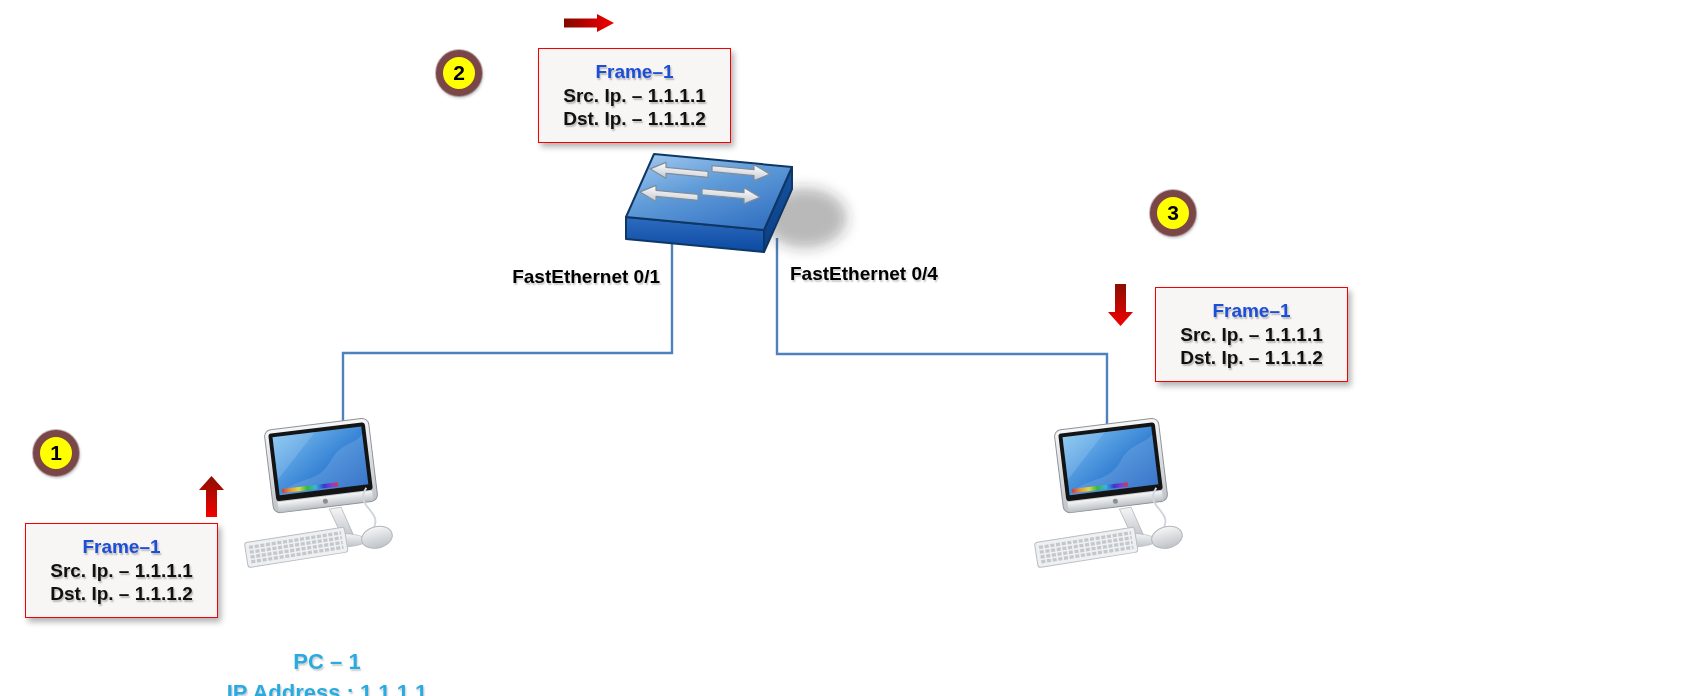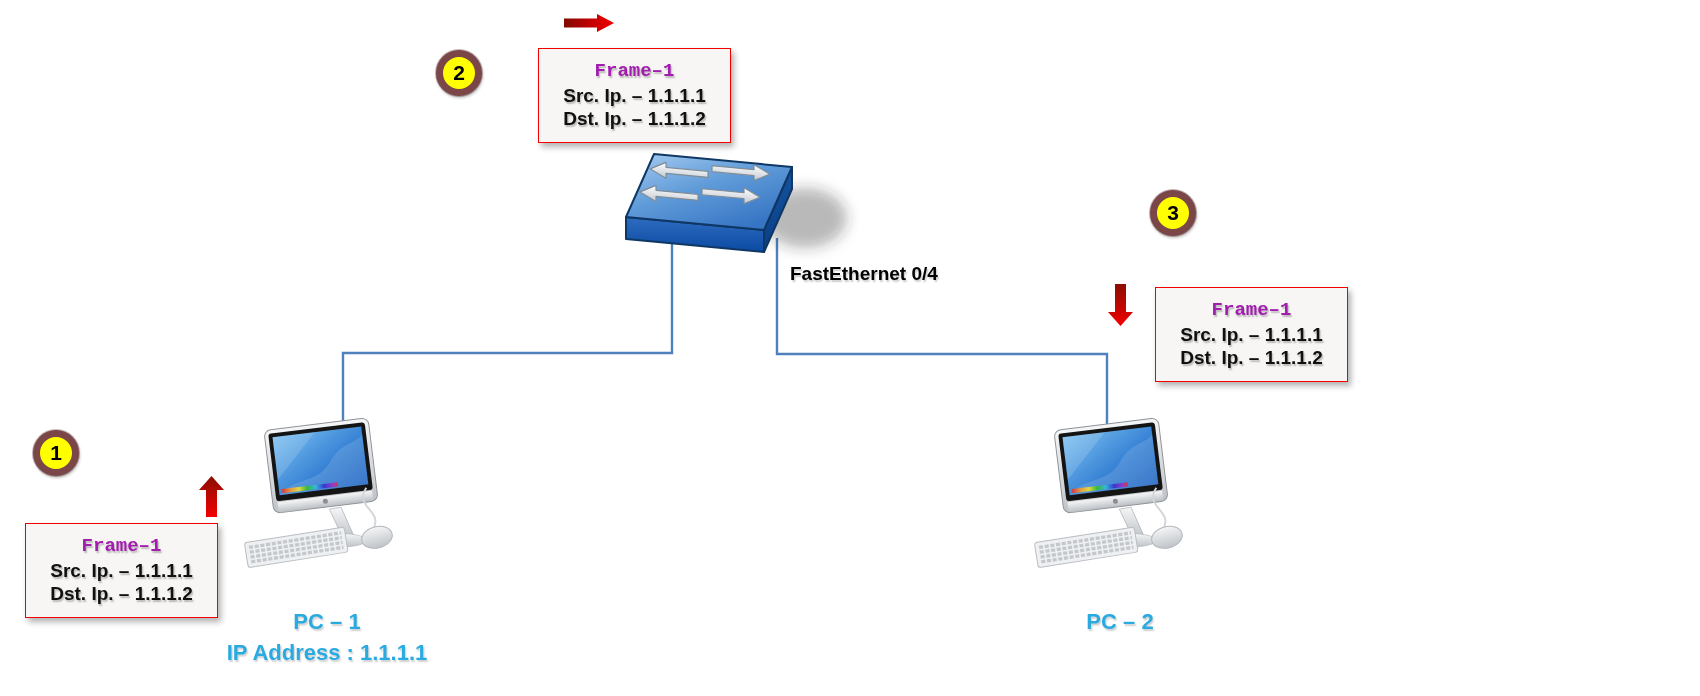--- a/index.html
+++ b/index.html
@@ -21,32 +21,33 @@
 
   
   .frame-card{
     position:absolute;width:193px;height:95px;box-sizing:border-box;
     background:#f7f6f4;border:1.6px solid #f40000;
     box-shadow:3px 4px 6px rgba(0,0,0,.30);
     text-align:center;padding-top:11px;
     font-size:19px;line-height:23.5px;color:#101010;
     text-shadow:1.2px 1.8px 1.5px rgba(125,125,125,.50);
   }
-  .frame-card .title{color:#a21caf;font-family:Liberation Mono, monospace;}
+  .frame-card .title{color:#1d4ed8;}
 
   
   .port-label{
     position:absolute;font-size:19px;color:#000;
     text-shadow:1.2px 1.8px 1.5px rgba(140,140,140,.45);
     white-space:nowrap;
   }
   .pc-label{
     position:absolute;width:300px;text-align:center;
     font-size:22px;color:#29abe2;white-space:nowrap;
     text-shadow:1.2px 1.8px 1.5px rgba(150,150,150,.45);
+    margin-top:40px;
   }
 </style>
 </head>
 <body>
 
 <div class="canvas">
 
   <svg width="0" height="0" style="position:absolute" aria-hidden="true">
     <defs>
       <linearGradient id="gRedH" x1="0" y1="0" x2="1" y2="0">
@@ -148,32 +149,32 @@
       <polygon points="34,8 172,21 144,84 6,71" fill="url(#gSwTop)"></polygon>
     </g>
     <g transform="skewY(5.4)" fill="url(#gArrowWhite)" stroke="#7f8c99" stroke-width="1.2" stroke-linejoin="round">
       <polygon transform="translate(30,12)" points="58,5 16,5 16,0 0,8 16,16 16,11 58,11"></polygon>
       <polygon transform="translate(92,6)" points="0,5 42,5 42,0 58,8 42,16 42,11 0,11"></polygon>
       <polygon transform="translate(20,36)" points="58,5 16,5 16,0 0,8 16,16 16,11 58,11"></polygon>
       <polygon transform="translate(82,30)" points="0,5 42,5 42,0 58,8 42,16 42,11 0,11"></polygon>
     </g>
   </svg>
 
+  <div class="port-label" style="left:440px;top:266px;width:220px;text-align:right">FastEthernet 0/1</div>
   <div class="port-label" style="left:790px;top:263px">FastEthernet 0/4</div>
 
   <svg class="abs" style="left:240px;top:412px" width="170" height="170">
     <use href="#imac"></use>
   </svg>
   <svg class="abs" style="left:1030px;top:412px" width="170" height="170">
     <use href="#imac"></use>
   </svg>
 
   <div class="pc-label" style="left:177px;top:609px">PC – 1</div>
   <div class="pc-label" style="left:177px;top:640px">IP Address : 1.1.1.1</div>
-  <div class="pc-label" style="left:970px;top:609px">PC – 2</div>
 
   <div class="step-badge" style="left:33px;top:430px">
     <span>1</span>
   </div>
   <div class="step-badge" style="left:436px;top:50px">
     <span>2</span>
   </div>
   <div class="step-badge" style="left:1150px;top:190px">
     <span>3</span>
   </div>

